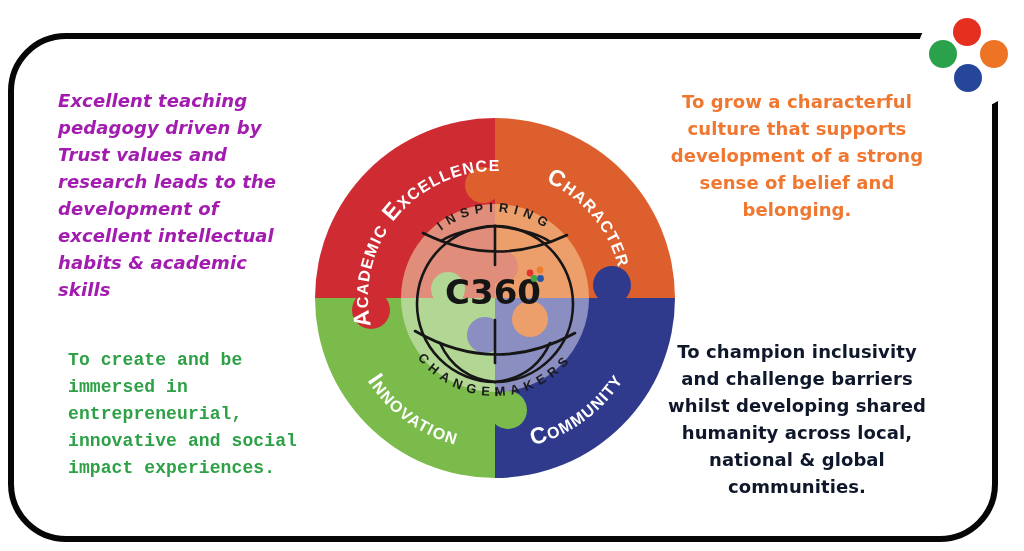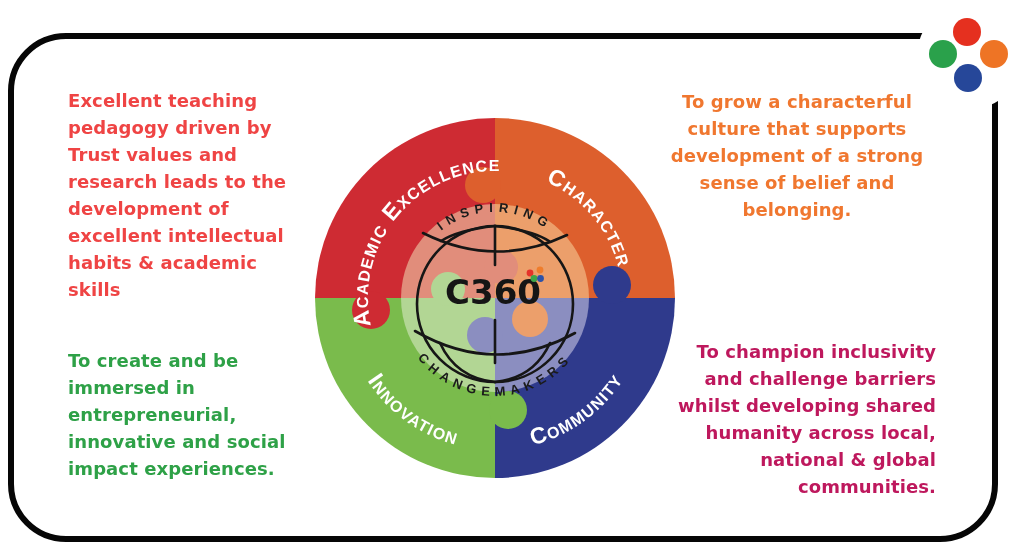--- a/index.html
+++ b/index.html
@@ -8,24 +8,24 @@
   .card{
     position:absolute;left:8px;top:33px;width:990px;height:509px;
     box-sizing:border-box;border:6px solid #060606;border-radius:58px;
     background:#fff;
   }
 
   .desc{
     position:absolute;font-size:18px;font-weight:600;line-height:27px;
     white-space:pre-line;letter-spacing:0.1px;
   }
-  .desc-academic{left:68px;top:87px;width:255px;color:#ef4444;text-align:left;}
+  .desc-academic{left:58px;top:87px;width:255px;color:#a21caf;text-align:left;font-style:italic;}
   .desc-character{right:92px;top:88px;width:270px;color:#F0772F;text-align:center;}
-  .desc-innovation{left:68px;top:347px;width:255px;color:#2EA147;text-align:left;}
-  .desc-community{right:88px;top:338px;width:278px;color:#be185d;text-align:right;}
+  .desc-innovation{left:68px;top:347px;width:255px;color:#2EA147;text-align:left;font-family:Liberation Mono, monospace;}
+  .desc-community{right:88px;top:338px;width:278px;color:#0f172a;text-align:center;}
 
   .wheel-svg{position:absolute;left:290px;top:93px;width:410px;height:410px;}
   .logo-svg{position:absolute;left:916px;top:2px;width:108px;height:108px;}
 
   .arc-label{
     font-family:"Liberation Sans",sans-serif;font-weight:600;font-size:23px;
     letter-spacing:1.2px;fill:#ffffff;font-variant:small-caps;
   }
   .ring-word{
     font-family:"Liberation Sans",sans-serif;font-weight:600;font-size:13px;

